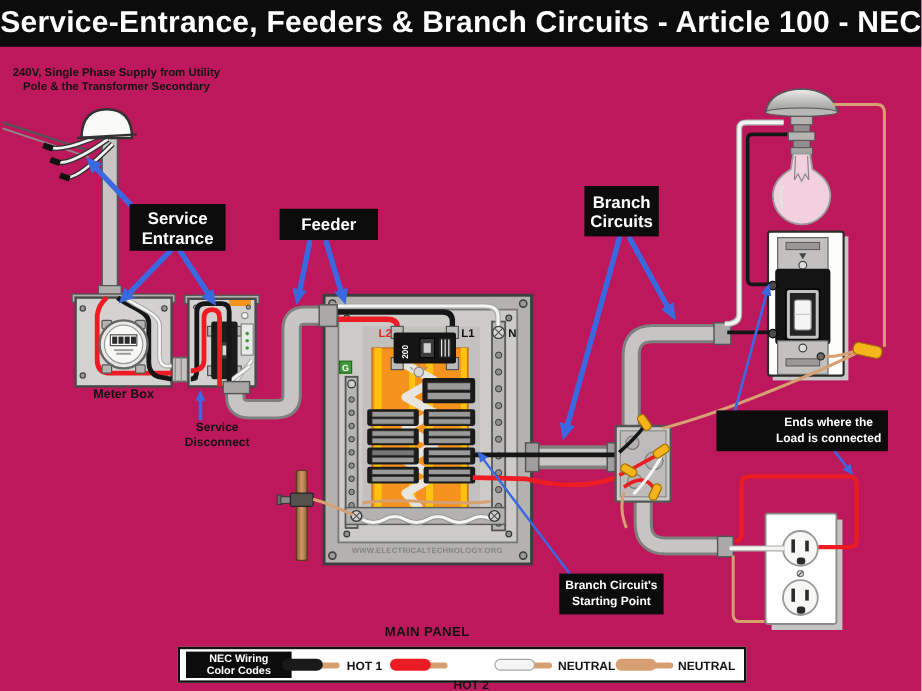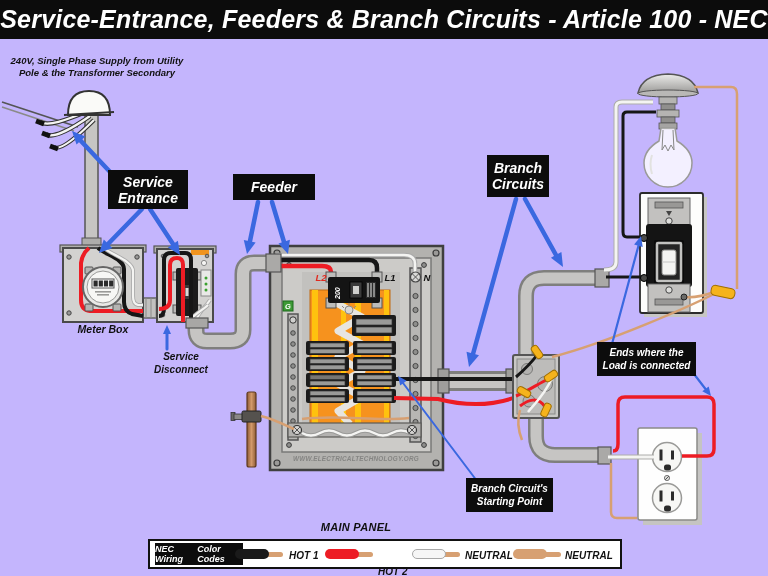--- a/index.html
+++ b/index.html
@@ -1,31 +1,31 @@
 <!DOCTYPE html>
 <html><head>
 <meta charset="utf-8">
 <style>
   html,body{margin:0;padding:0;background:#fff;}
-  .stage{position:relative;width:768px;height:576px;background:#c4b5fd;overflow:hidden;
-         font-family:"Liberation Sans",sans-serif;font-style:italic;}
+  .stage{position:relative;width:768px;height:576px;background:#be185d;overflow:hidden;
+         font-family:"Liberation Sans",sans-serif;}
   .titlebar{position:absolute;left:0;top:0;width:768px;height:39px;background:#0c0c0c;
             display:flex;align-items:center;justify-content:center;}
   .titlebar span{color:#fff;font-size:25px;font-weight:bold;letter-spacing:.2px;white-space:nowrap;}
   .note{position:absolute;left:2px;top:55px;width:190px;text-align:center;
         font-size:9.5px;line-height:11.5px;font-weight:bold;color:#111;}
   .callout{position:absolute;background:#0c0c0c;color:#fff;font-weight:bold;text-align:center;
            display:flex;flex-direction:column;align-items:center;justify-content:center;z-index:6;}
   .plain-label{position:absolute;color:#111;font-weight:bold;text-align:center;z-index:6;}
   svg.diagram{position:absolute;left:0;top:0;z-index:2;}
   .legend{position:absolute;left:148px;top:539px;width:470px;height:26px;background:#fff;
           border:2px solid #111;z-index:6;}
   .legend .nec{position:absolute;left:5px;top:2px;width:88px;height:22px;background:#0c0c0c;
                color:#fff;font-size:9px;line-height:10px;font-weight:bold;display:flex;
-               flex-direction:row;align-items:center;justify-content:center;}
+               flex-direction:column;align-items:center;justify-content:center;}
   .wire-swatch{position:absolute;top:8px;width:50px;height:10px;}
   .wire-swatch .tip{position:absolute;left:30px;top:2.5px;width:18px;height:5px;border-radius:2.5px;
                     background:#d7a072;}
   .wire-swatch .body{position:absolute;left:0;top:0;width:34px;height:10px;border-radius:5px;}
   .body.c-hot1{background:#1a1a1a;}
   .body.c-hot2{background:#ed1c24;}
   .body.c-neutral{background:#f6f6f6;border:1px solid #a8a8a8;box-sizing:border-box;}
   .body.c-ground{background:#d7a072;}
   .legend .wlabel{position:absolute;top:9px;font-size:10px;font-weight:bold;color:#111;white-space:nowrap;}
 </style>
@@ -440,21 +440,21 @@
 
   <div class="callout" style="left:233px;top:174px;width:82px;height:26px;font-size:14px;">
     <span>Feeder</span>
   </div>
 
   <div class="callout" style="left:487px;top:155px;width:62px;height:42px;font-size:14px;line-height:16px;">
     <span>Branch</span>
     <span>Circuits</span>
   </div>
 
-  <div class="callout" style="left:597px;top:342px;width:99px;height:34px;font-size:10px;line-height:13px;">
+  <div class="callout" style="left:597px;top:342px;width:99px;height:34px;font-size:10px;line-height:13px;padding-left:44px;">
     <span>Ends where the</span>
     <span>Load is connected</span>
   </div>
 
   <div class="callout" style="left:466px;top:478px;width:87px;height:34px;font-size:10px;line-height:13px;">
     <span>Branch Circuit's</span>
     <span>Starting Point</span>
   </div>
 
   <div class="plain-label" style="left:63px;top:323px;width:80px;font-size:10.5px;">

